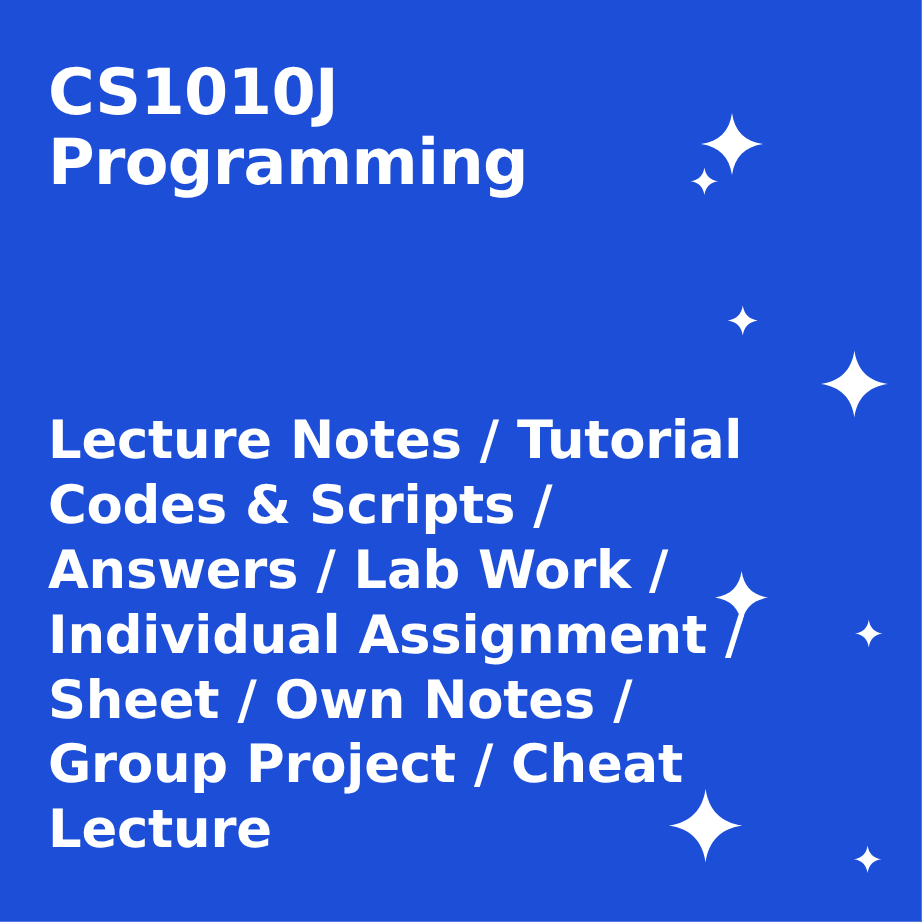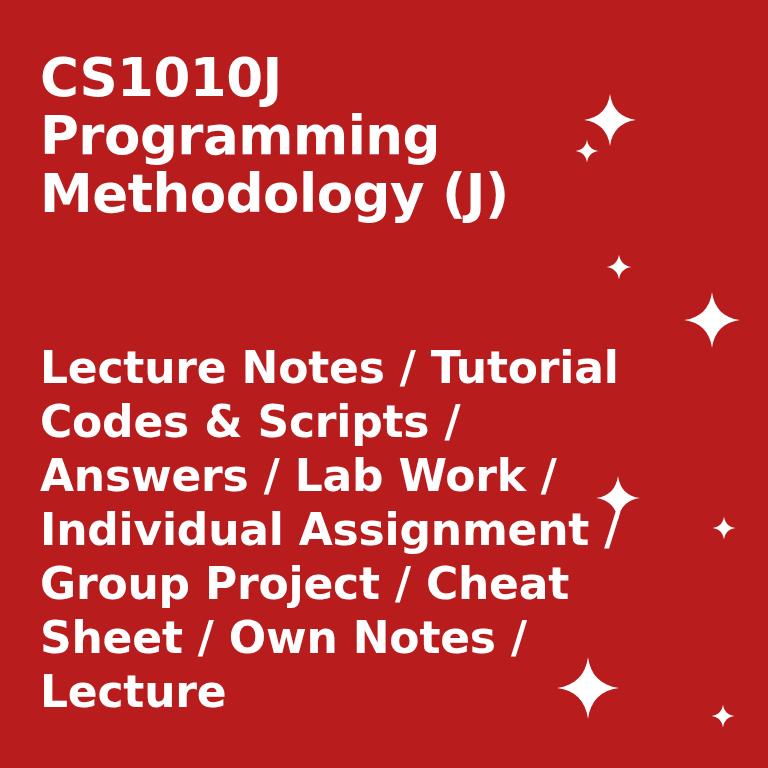--- a/index.html
+++ b/index.html
@@ -10,21 +10,21 @@
     width: 768px;
     height: 768px;
     overflow: hidden;
     font-family: "DejaVu Sans", sans-serif;
   }
 
   #card {
     position: relative;
     width: 768px;
     height: 768px;
-    background: #b91c1c;
+    background: #1d4ed8;
     overflow: hidden;
   }
 
   
   #sparkles {
     position: absolute;
     left: 0;
     top: 0;
     width: 768px;
     height: 768px;
@@ -125,27 +125,26 @@
           <path d="M50 2 C54 30 70 46 98 50 C70 54 54 70 50 98 C46 70 30 54 2 50 C30 46 46 30 50 2 Z" fill="#ffffff"></path>
         </svg>
       </div>
     </div>
 
   <div id="content">
 
     <div id="title-block">
       <div class="title-line">CS1010J</div>
       <div class="title-line">Programming</div>
-      <div class="title-line">Methodology (J)</div>
     </div>
 
     <div id="body-block">
       <div class="body-line">Lecture Notes / Tutorial</div>
       <div class="body-line">Codes &amp; Scripts /</div>
       <div class="body-line">Answers / Lab Work /</div>
       <div class="body-line">Individual Assignment /</div>
+      <div class="body-line">Sheet / Own Notes /</div>
       <div class="body-line">Group Project / Cheat</div>
-      <div class="body-line">Sheet / Own Notes /</div>
       <div class="body-line">Lecture</div>
     </div>
 
   </div>
 </div>
 
 </body></html>

